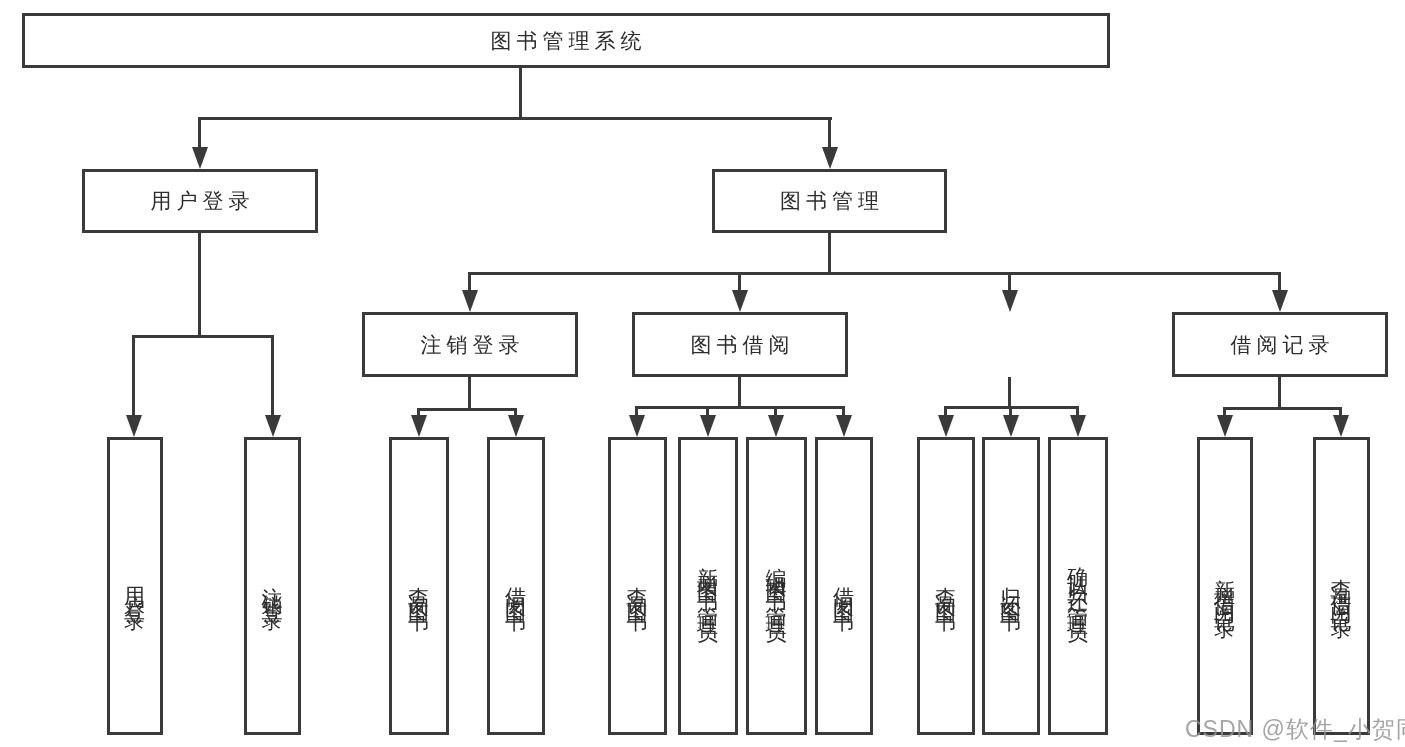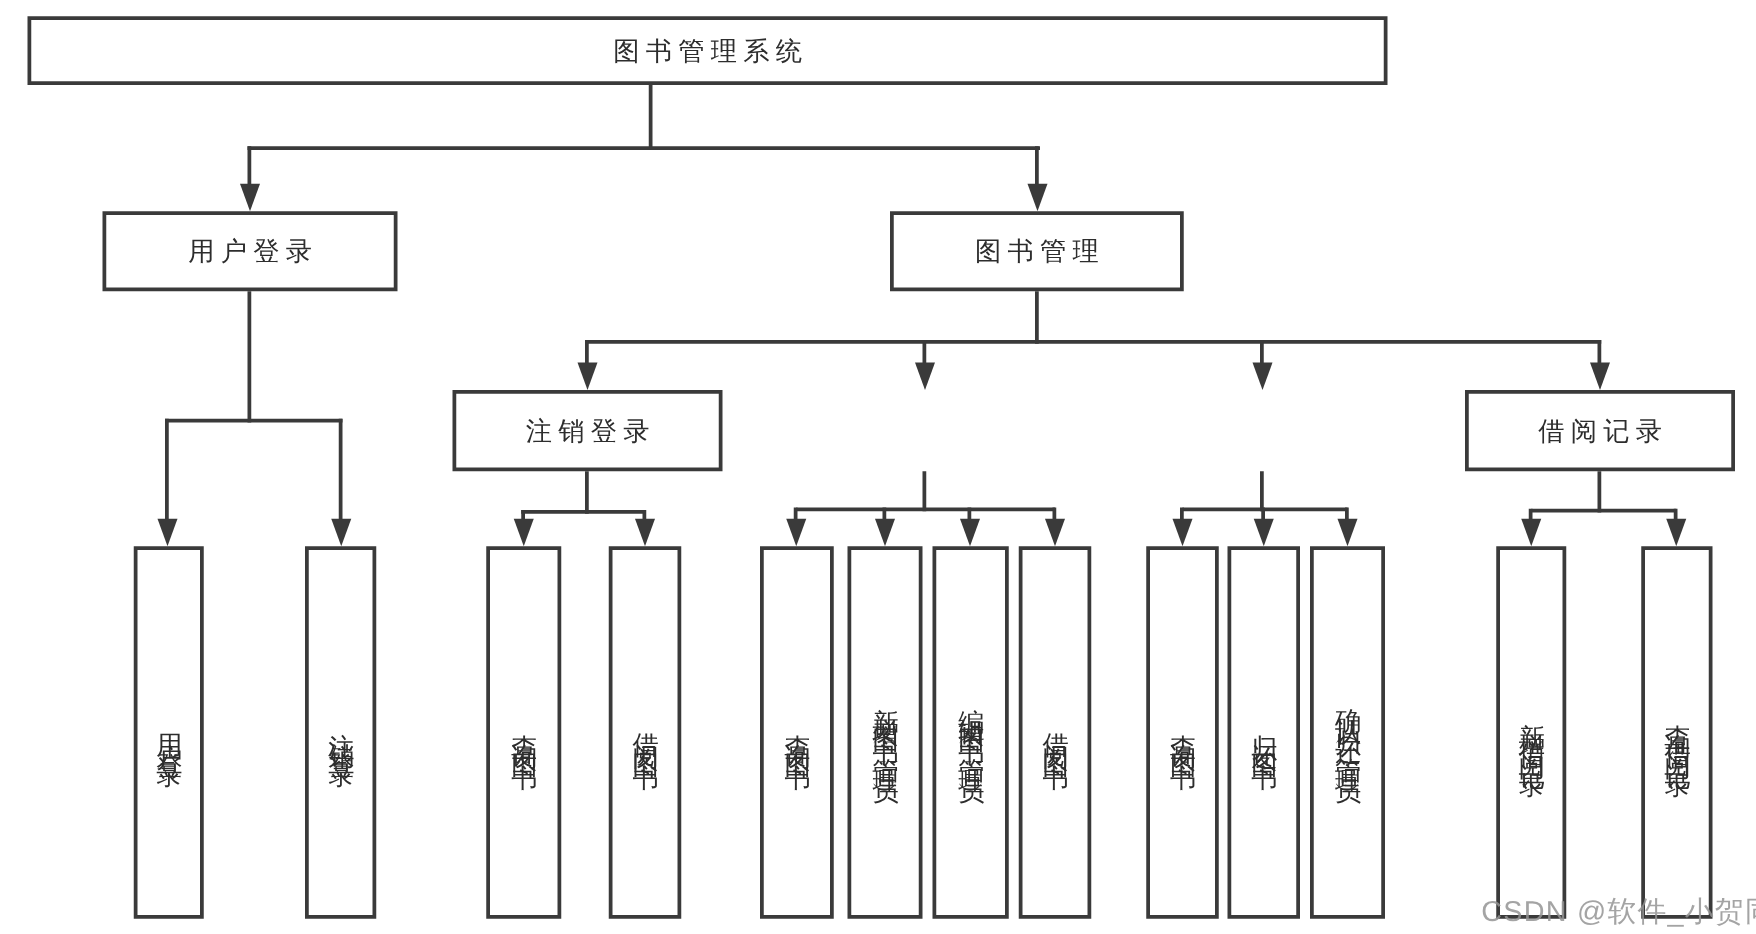--- a/index.html
+++ b/index.html
@@ -80,20 +80,23 @@
   </div>
 
   <div class="box" style="left:712px;top:169px;width:235px;height:64px;">
     <span class="lbl">图书管理</span>
   </div>
 
   <div class="box" style="left:362px;top:312px;width:216px;height:65px;">
     <span class="lbl">注销登录</span>
   </div>
 
+  <div class="box" style="left:632px;top:312px;width:216px;height:65px;">
+    <span class="lbl">图书借阅</span>
+  </div>
 
 
   <div class="box" style="left:1172px;top:312px;width:216px;height:65px;">
     <span class="lbl">借阅记录</span>
   </div>
 
   <div class="vbox" style="left:107px;top:437px;width:56px;height:298px;">
     <span class="vlbl">用户登录</span>
   </div>
 

